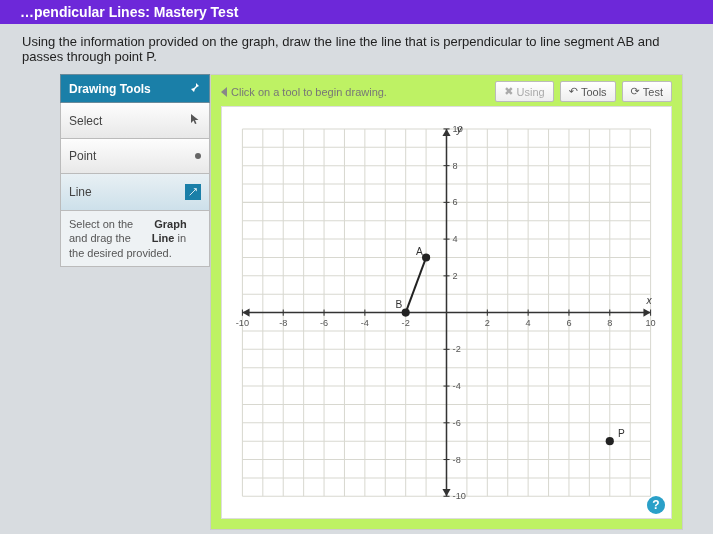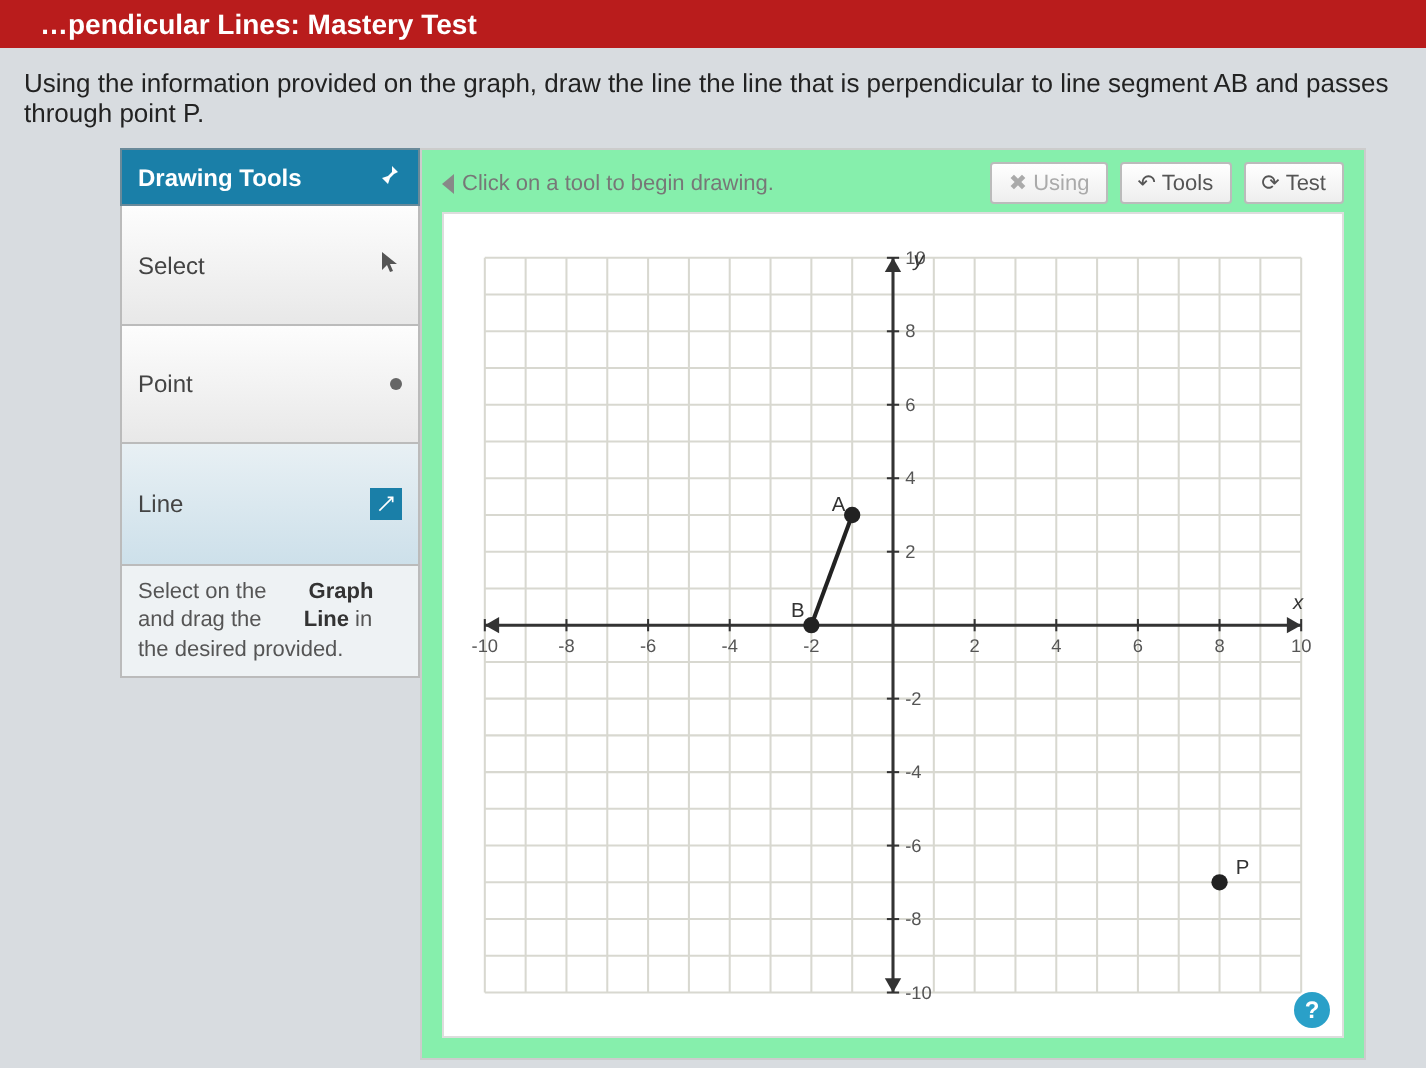--- a/index.html
+++ b/index.html
@@ -6,28 +6,28 @@
   body {
     font-family: Arial, sans-serif;
     background: #d8dce0;
     width: 713px;
     height: 534px;
     overflow: hidden;
     font-size: 12px;
     color: #333;
   }
   .header-banner {
-    background: #b91c1c;
+    background: #6d28d9;
     color: #fff;
     padding: 4px 20px;
     font-size: 14px;
     font-weight: bold;
   }
   .instruction {
-    padding: 10px 12px;
+    padding: 10px 22px;
     font-size: 13px;
     color: #222;
   }
   .workspace {
     display: flex;
     padding: 0 30px 10px 60px;
     gap: 0;
   }
   .sidebar {
     width: 150px;
@@ -42,21 +42,21 @@
     display: flex;
     justify-content: space-between;
     align-items: center;
     font-weight: bold;
   }
   .tool-header svg { width: 12px; height: 12px; fill: #fff; }
   .tool-item {
     background: linear-gradient(#fdfdfd, #e8e8e8);
     border: 1px solid #bbb;
     border-top: none;
-    padding: 22px 8px;
+    padding: 10px 8px;
     font-size: 12px;
     color: #444;
     cursor: pointer;
     display: flex;
     justify-content: space-between;
     align-items: center;
   }
   .tool-item.selected {
     background: linear-gradient(#e8f0f4, #cde0ea);
   }
@@ -74,21 +74,21 @@
     border: 1px solid #bbb;
     border-top: none;
     padding: 6px 8px;
     font-size: 11px;
     color: #555;
     line-height: 1.3;
   }
   .hint-box b { color: #333; padding-left: 18px; }
   .main-panel {
     flex: 1;
-    background: #86efac;
+    background: #bef264;
     border: 1px solid #ccc;
     position: relative;
     padding: 6px 10px 10px 10px;
     display: flex;
     flex-direction: column;
   }
   .toolbar-row {
     display: flex;
     align-items: center;
     gap: 6px;

